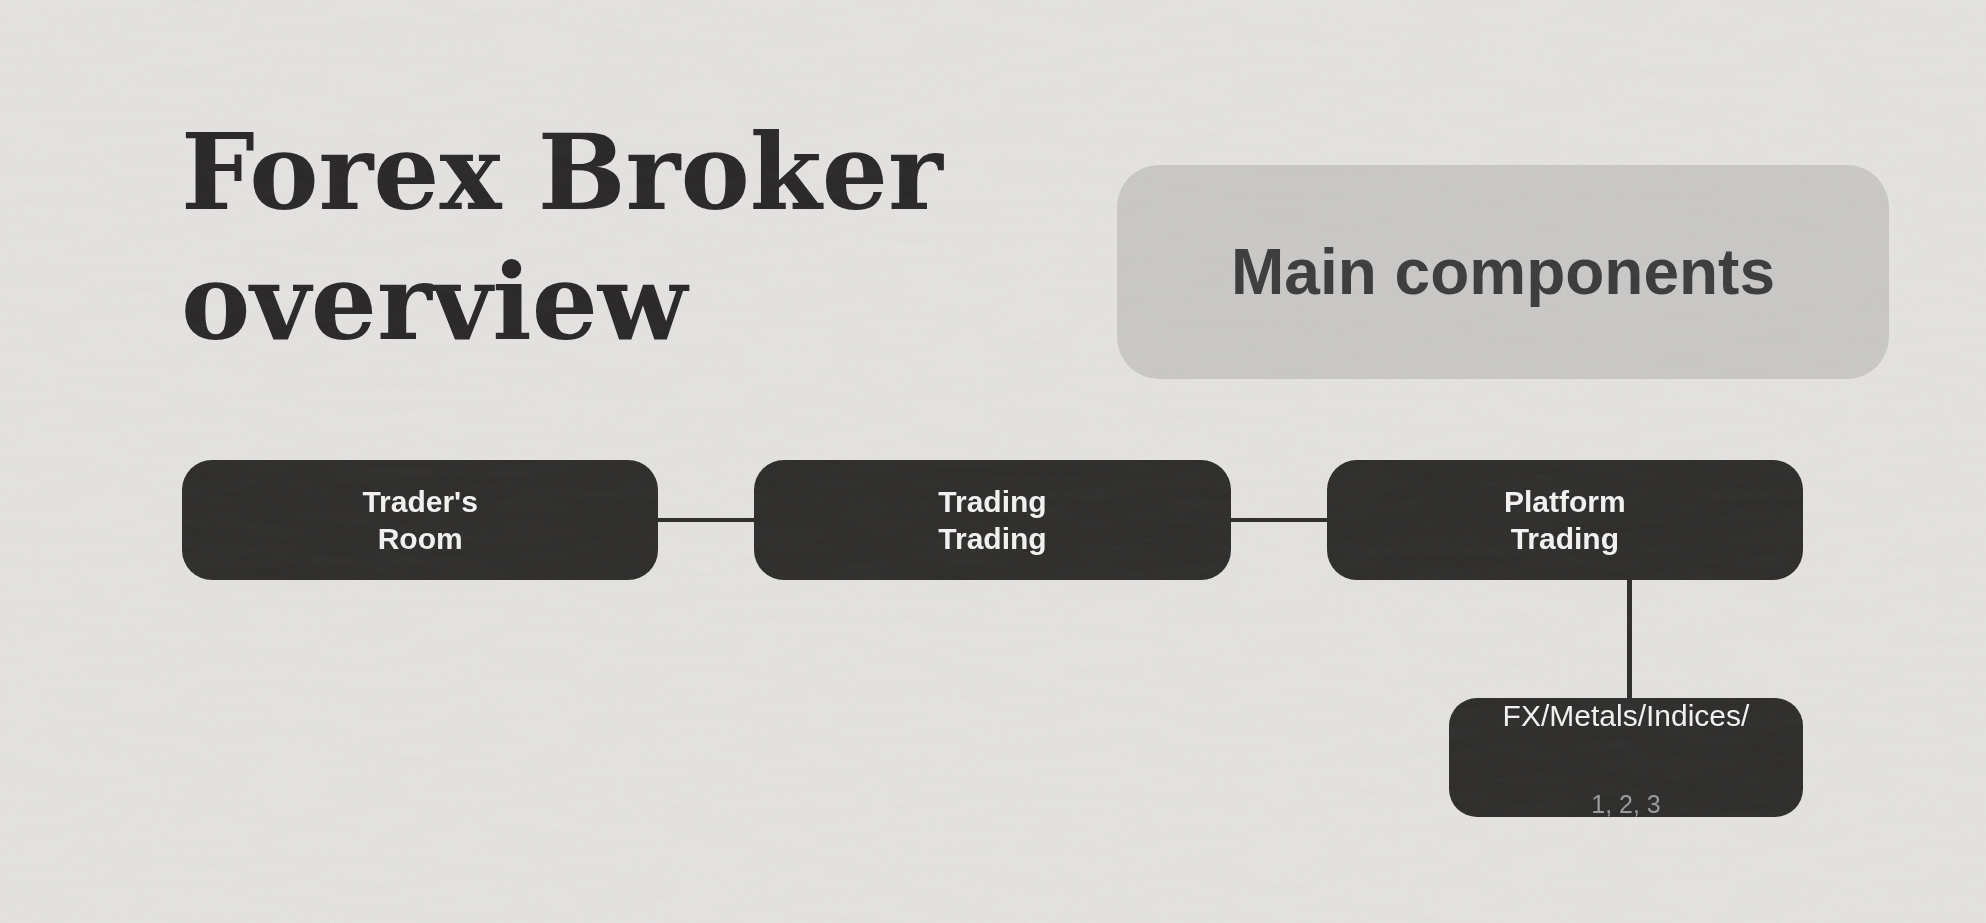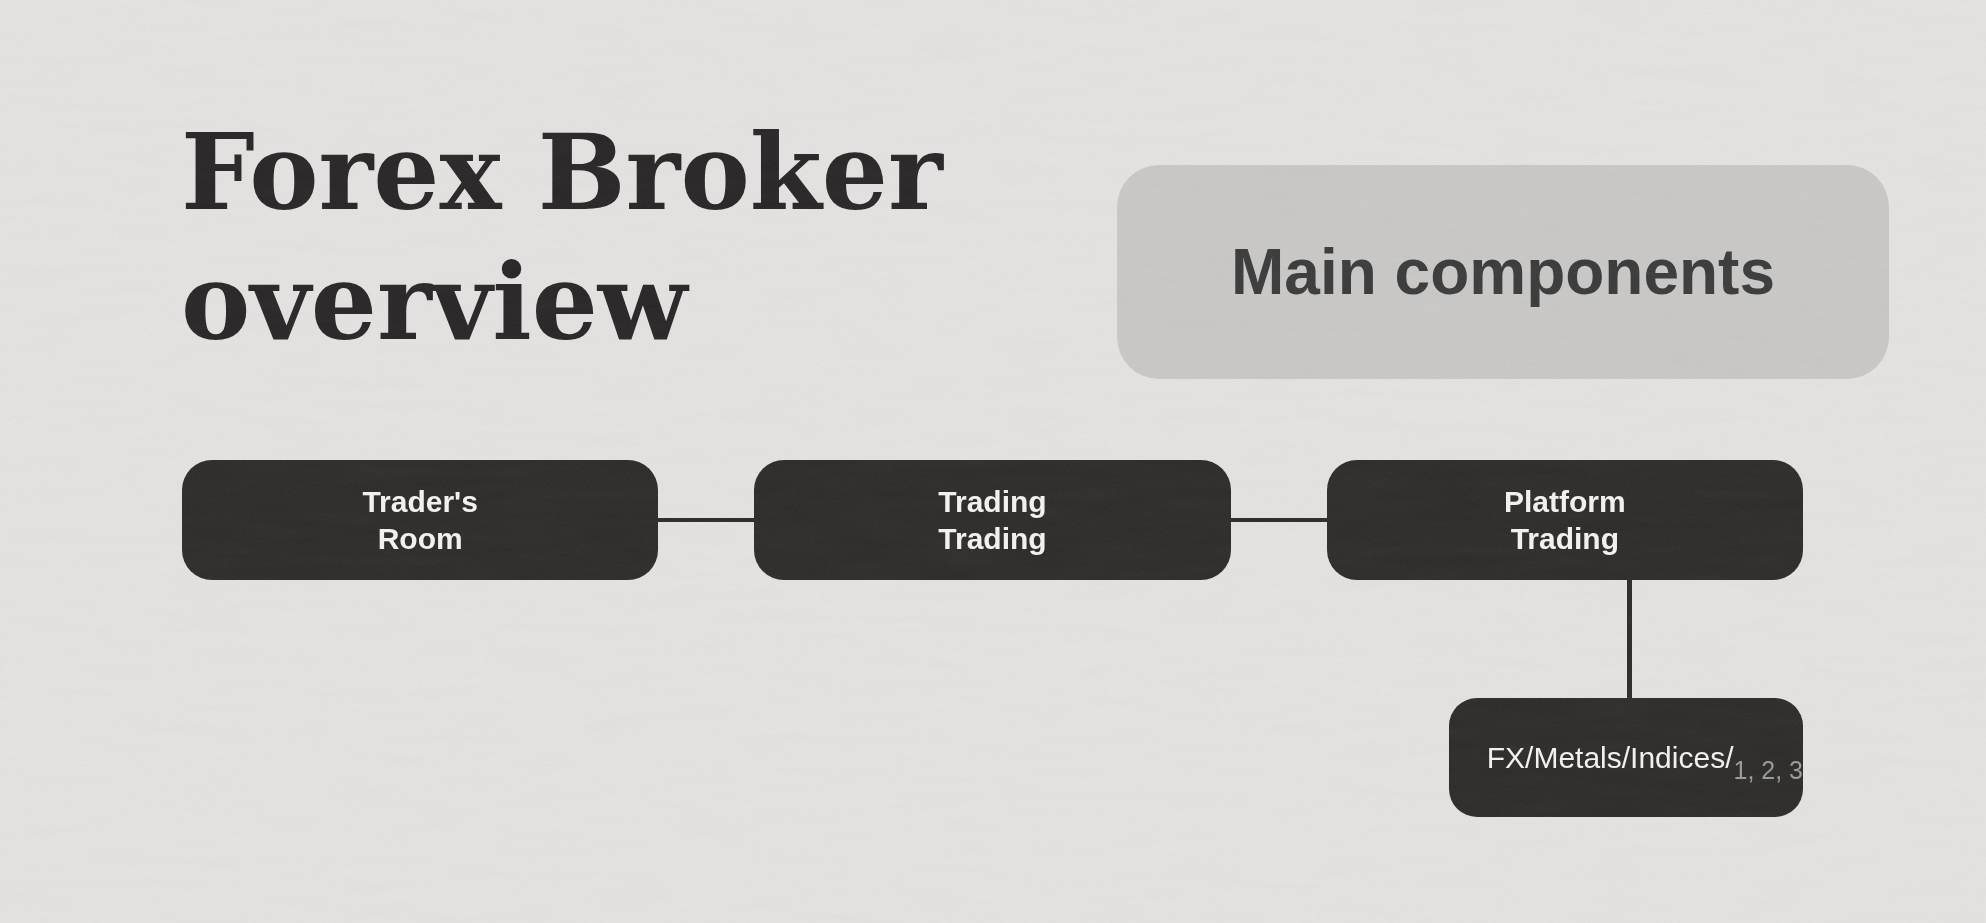--- a/index.html
+++ b/index.html
@@ -91,23 +91,23 @@
   .subnode {
     position: absolute;
     left: 1449px;
     top: 698px;
     width: 354px;
     height: 119px;
     background: #2b2a29;
     border-radius: 28px;
     color: #f4f3f2;
     display: flex;
-    flex-direction: row;
+    flex-direction: column;
     align-items: center;
-    justify-content: flex-end;
+    justify-content: space-between;
     font-weight: 400;
     font-size: 30px;
     line-height: 36px;
     text-align: center;
     z-index: 2;
   }
   .subnode .note {
     font-size: 25px;
     line-height: 25px;
     color: #9a9a9a;

